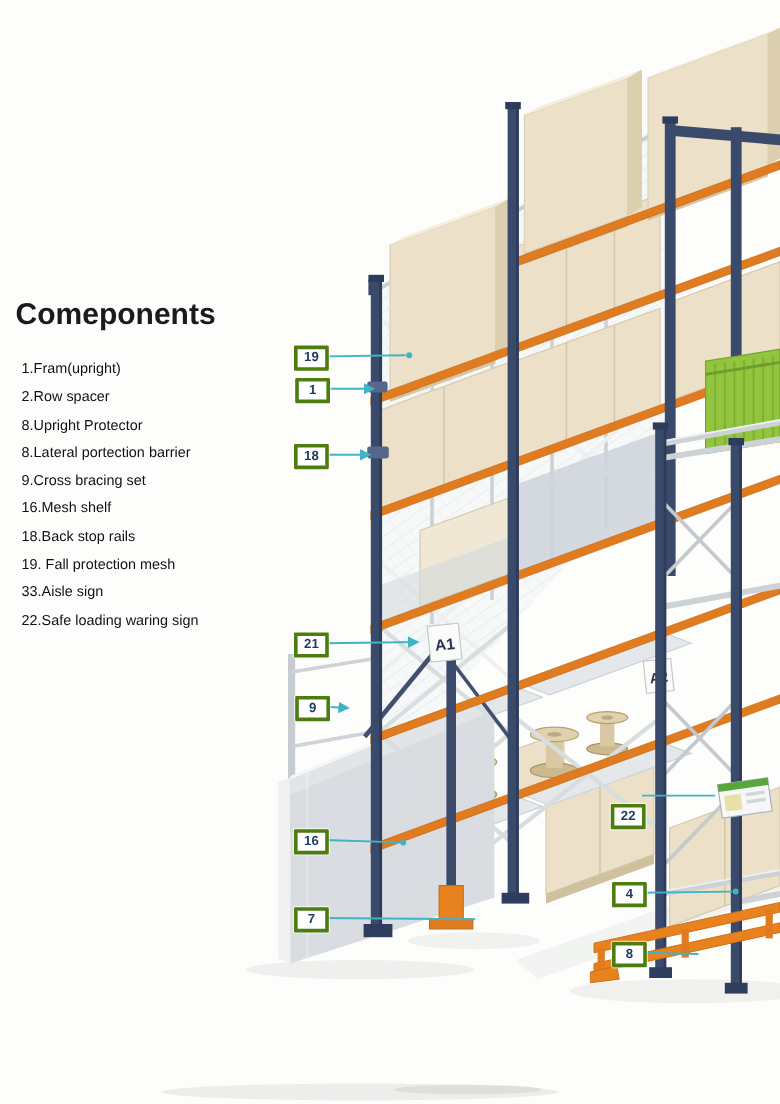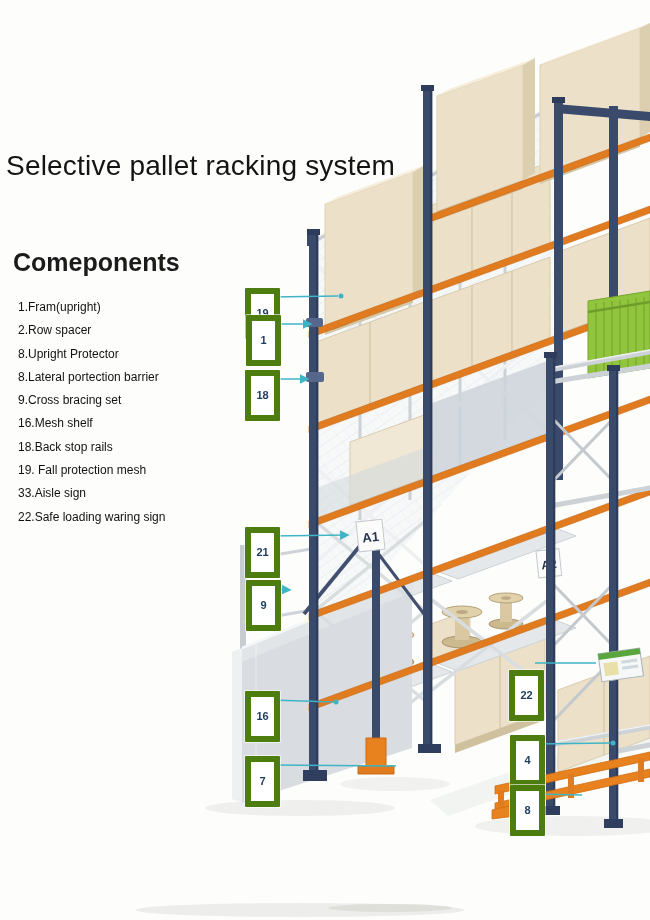--- a/index.html
+++ b/index.html
@@ -13,22 +13,22 @@
   }
   .subtitle{
     position:absolute;left:13px;top:248px;font-size:25px;font-weight:600;color:#1b1b1b;
   }
   .comp-list{
     position:absolute;left:18px;top:296px;margin:0;padding:0;list-style:none;
     font-size:12px;line-height:23.3px;color:#111;white-space:nowrap;
   }
   .illustration{position:absolute;left:0;top:0;width:650px;height:920px;}
   .callout{
-    position:absolute;min-width:15px;height:15px;padding:12px 4px;
-    background:#ffffff;border:6px solid #4d7c0f;border-radius:1px;
+    position:absolute;min-width:15px;height:15px;padding:0 4px;
+    background:#ffffff;border:3px solid #4d7c0f;border-radius:1px;
     color:#1d3a5f;font-size:11px;font-weight:600;line-height:15px;text-align:center;
     box-shadow:0 0 0 1px rgba(255,255,255,.6);
   }
 </style>
 </head>
 <body>
 
 <div class="stage">
 
   <svg class="illustration" viewBox="0 0 650 920" aria-hidden="true">
@@ -303,21 +303,20 @@
       <line x1="271" y1="700" x2="333" y2="702"></line>
         <circle cx="336" cy="702" r="2.5" stroke="none"></circle>
       <line x1="269" y1="765" x2="396" y2="766"></line>
       <line x1="535" y1="663" x2="596" y2="663"></line>
       <line x1="534" y1="744" x2="610" y2="743"></line>
         <circle cx="613" cy="743" r="2.5" stroke="none"></circle>
       <line x1="534" y1="794" x2="582" y2="795"></line>
     </g>
   </svg>
 
-  <div class="title">Selective pallet racking system</div>
   <div class="subtitle">Comeponents</div>
   <ul class="comp-list">
     <li>1.Fram(upright)</li>
     <li>2.Row spacer</li>
     <li>8.Upright Protector</li>
     <li>8.Lateral portection barrier</li>
     <li>9.Cross bracing set</li>
     <li>16.Mesh shelf</li>
     <li>18.Back stop rails</li>
     <li>19. Fall protection mesh</li>

